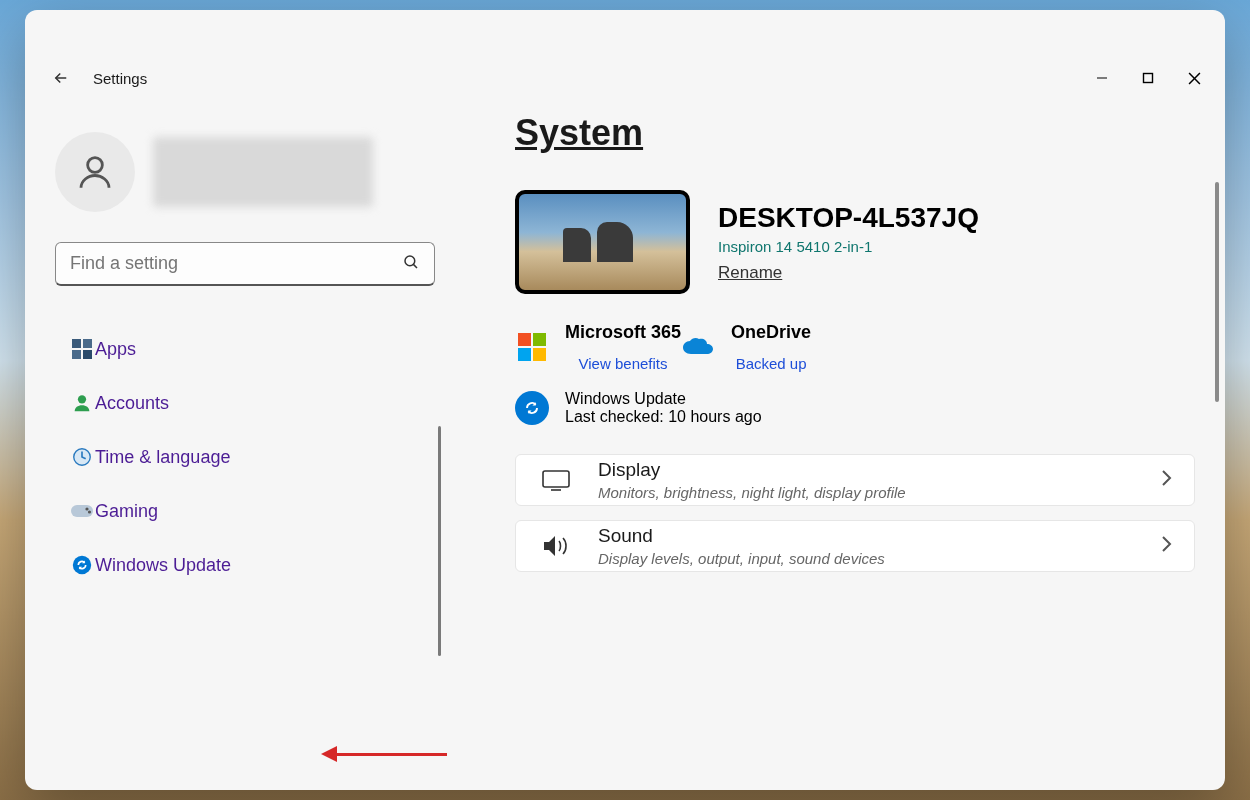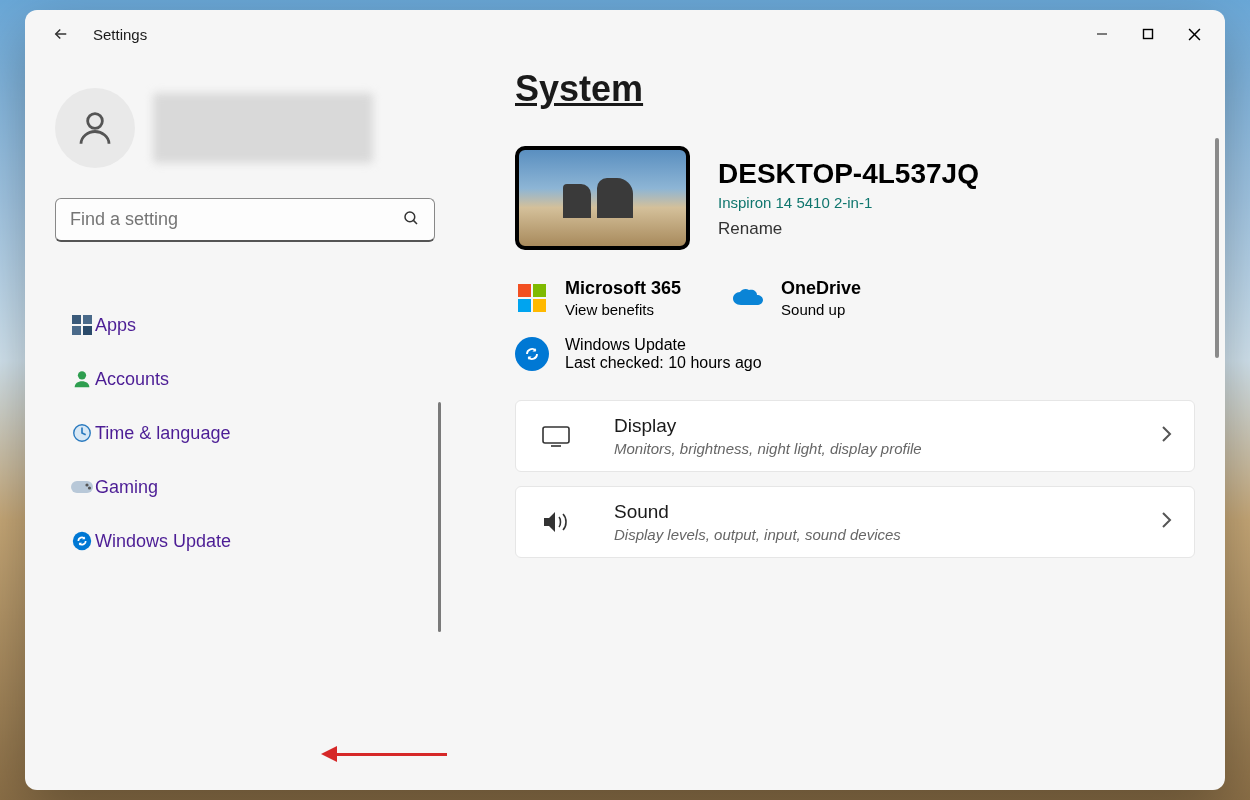--- a/index.html
+++ b/index.html
@@ -7,21 +7,21 @@
     width: 1250px; height: 800px; overflow: hidden;
     background: linear-gradient(180deg, #6aa8d8 0%, #a3c8e6 25%, #d4e6f1 45%, #c8a978 65%, #8b6f47 100%);
     display: flex; align-items: center; justify-content: center;
   }
   .window {
     width: 1200px; height: 780px; background: #f6f6f6;
     border-radius: 12px; box-shadow: 0 20px 60px rgba(0,0,0,0.3);
     display: flex; flex-direction: column; overflow: hidden; position: relative;
   }
   .titlebar {
-    height: 48px; display: flex; align-items: center; padding: 0 8px 0 18px;
+    height: 48px; display: flex; align-items: center; padding: 0 8px 0 18px; margin-top: 44px;
   }
   .back-btn {
     width: 36px; height: 36px; display:flex; align-items:center; justify-content:center;
     border-radius:4px; cursor:pointer; color:#333;
   }
   .app-title { margin-left: 14px; font-size: 15px; color:#1a1a1a; }
   .win-controls { margin-left:auto; display:flex; }
   .win-btn { width:46px; height:40px; display:flex; align-items:center; justify-content:center; cursor:pointer; }
   .body-area { flex:1; display:flex; overflow:hidden; }
   .sidebar { width: 440px; padding: 10px 30px 0 30px; display:flex; flex-direction:column; }
@@ -29,21 +29,21 @@
   .avatar {
     width: 80px; height:80px; border-radius:50%; background:#e9e9e9;
     display:flex; align-items:center; justify-content:center; color:#666;
   }
   .profile-name {
     width: 220px; height: 70px; background:#d9d9d9; filter: blur(4px); border-radius:4px;
   }
   .search-box {
     height: 44px; border: 1px solid #888; border-bottom: 2px solid #555;
     border-radius: 6px; background:#fdfdfd; display:flex; align-items:center;
-    padding: 8px 14px; margin-bottom: 60px;
+    padding: 8px 14px; margin-bottom: 40px;
   }
   .search-box input {
     flex:1; border:none; outline:none; background:transparent; font-size:18px; color:#555;
   }
   .nav { display:flex; flex-direction:column; gap: 8px; position:relative; }
   .nav-item {
     height: 46px; display:flex; align-items:center; 
     padding: 0 14px; border-radius:6px; cursor:pointer; font-size:18px; color:#4c1d95;
   }
   .nav-item .nav-ico { width:26px; display:flex; align-items:center; justify-content:center; }
@@ -58,35 +58,35 @@
     background: linear-gradient(180deg,#5a8fc0 0%, #8db5d5 40%, #d4c09a 60%, #a88a5c 100%);
     position:relative; overflow:hidden;
   }
   .thumb::before, .thumb::after {
     content:""; position:absolute; bottom:28px; background:#3a3a3a;
   }
   .thumb::before { left:44px; width:28px; height:34px; border-radius:4px 10px 0 0; }
   .thumb::after { left:78px; width:36px; height:40px; border-radius:10px 16px 0 0; }
   .device-info .dname { font-size:28px; font-weight:600; }
   .device-info .dmodel { font-size:15px; color:#0f766e; margin-top:4px; }
-  .device-info .drename { font-size:17px; color:#333; margin-top:8px; cursor:pointer; }
-  .status-row { display:flex; gap: 50px; margin-bottom: 14px; }
+  .device-info .drename { font-size:17px; color:#333; margin-top:8px; cursor:pointer;text-decoration:underline; }
+  .status-row { display:flex; margin-bottom: 14px; }
   .status-item { display:flex; align-items:center; gap:16px; cursor:pointer; }
   .status-item .s-ico { width:34px; height:34px; display:flex; align-items:center; justify-content:center; }
   .status-item .s-title { font-size:18px; font-weight:600; }
-  .status-item .s-sub { font-size:15px; color:#000000; margin-top:2px; }
+  .status-item .s-sub { font-size:15px; color:#1d4ed8; margin-top:12px;text-align:center; }
   .update-row { display:flex; align-items:center; gap:16px; margin: 18px 0 28px 0; cursor:pointer; }
   .update-row .s-ico {
     width:34px; height:34px; border-radius:50%; background:#0078d4;
     display:flex; align-items:center; justify-content:center; color:#fff;
   }
   .cards { display:flex; flex-direction:column; gap:14px; }
   .card {
     background:#fff; border:1px solid #e6e6e6; border-radius:6px;
-    padding: 14px 22px; display:flex; align-items:center; gap:40px; cursor:pointer;
+    padding: 4px 22px; display:flex; align-items:center; gap:24px; cursor:pointer;
   }
   .card .c-ico { width:36px; display:flex; align-items:center; justify-content:center; color:#333; }
   .card .c-title { font-size:19px; color:#1a1a1a; }
   .card .c-sub { font-size:15px; color:#666; margin-top:3px;font-style:italic; }
   .card .chev { margin-left:auto; color:#555; }
   .content-scroll {
     position:absolute; top:80px; right:6px; width:4px; height:220px; background:#8a8a8a; border-radius:2px;
   }
   .arrow-annot {
     position:absolute; left:296px; bottom:28px; display:flex; align-items:center;
@@ -246,21 +246,21 @@
           </div>
         </div>
         <div class="status-item">
           <span class="s-ico">
             <svg width="34" height="22" viewBox="0 0 34 22">
                 <path d="M10 18c-5 0-8-3-8-6.5S5 5 9 5c2-3 6-4 9-2 4-1 8 1 8 5 3 0 6 2 6 5s-3 5-6 5H10z" fill="#0a84d6"></path>
               </svg>
           </span>
           <div>
             <div class="s-title">OneDrive</div>
-            <div class="s-sub">Sound up</div>
+            <div class="s-sub">Backed up</div>
           </div>
         </div>
       </div>
 
       <div class="update-row">
         <span class="s-ico">
           <svg width="20" height="20" viewBox="0 0 24 24">
               <path d="M6 12a6 6 0 0 1 10.5-4M18 12a6 6 0 0 1-10.5 4" stroke="#fff" stroke-width="2.2" fill="none"></path>
               <path d="M16.5 5v4h-4M7.5 19v-4h4" fill="#fff"></path>
             </svg>

